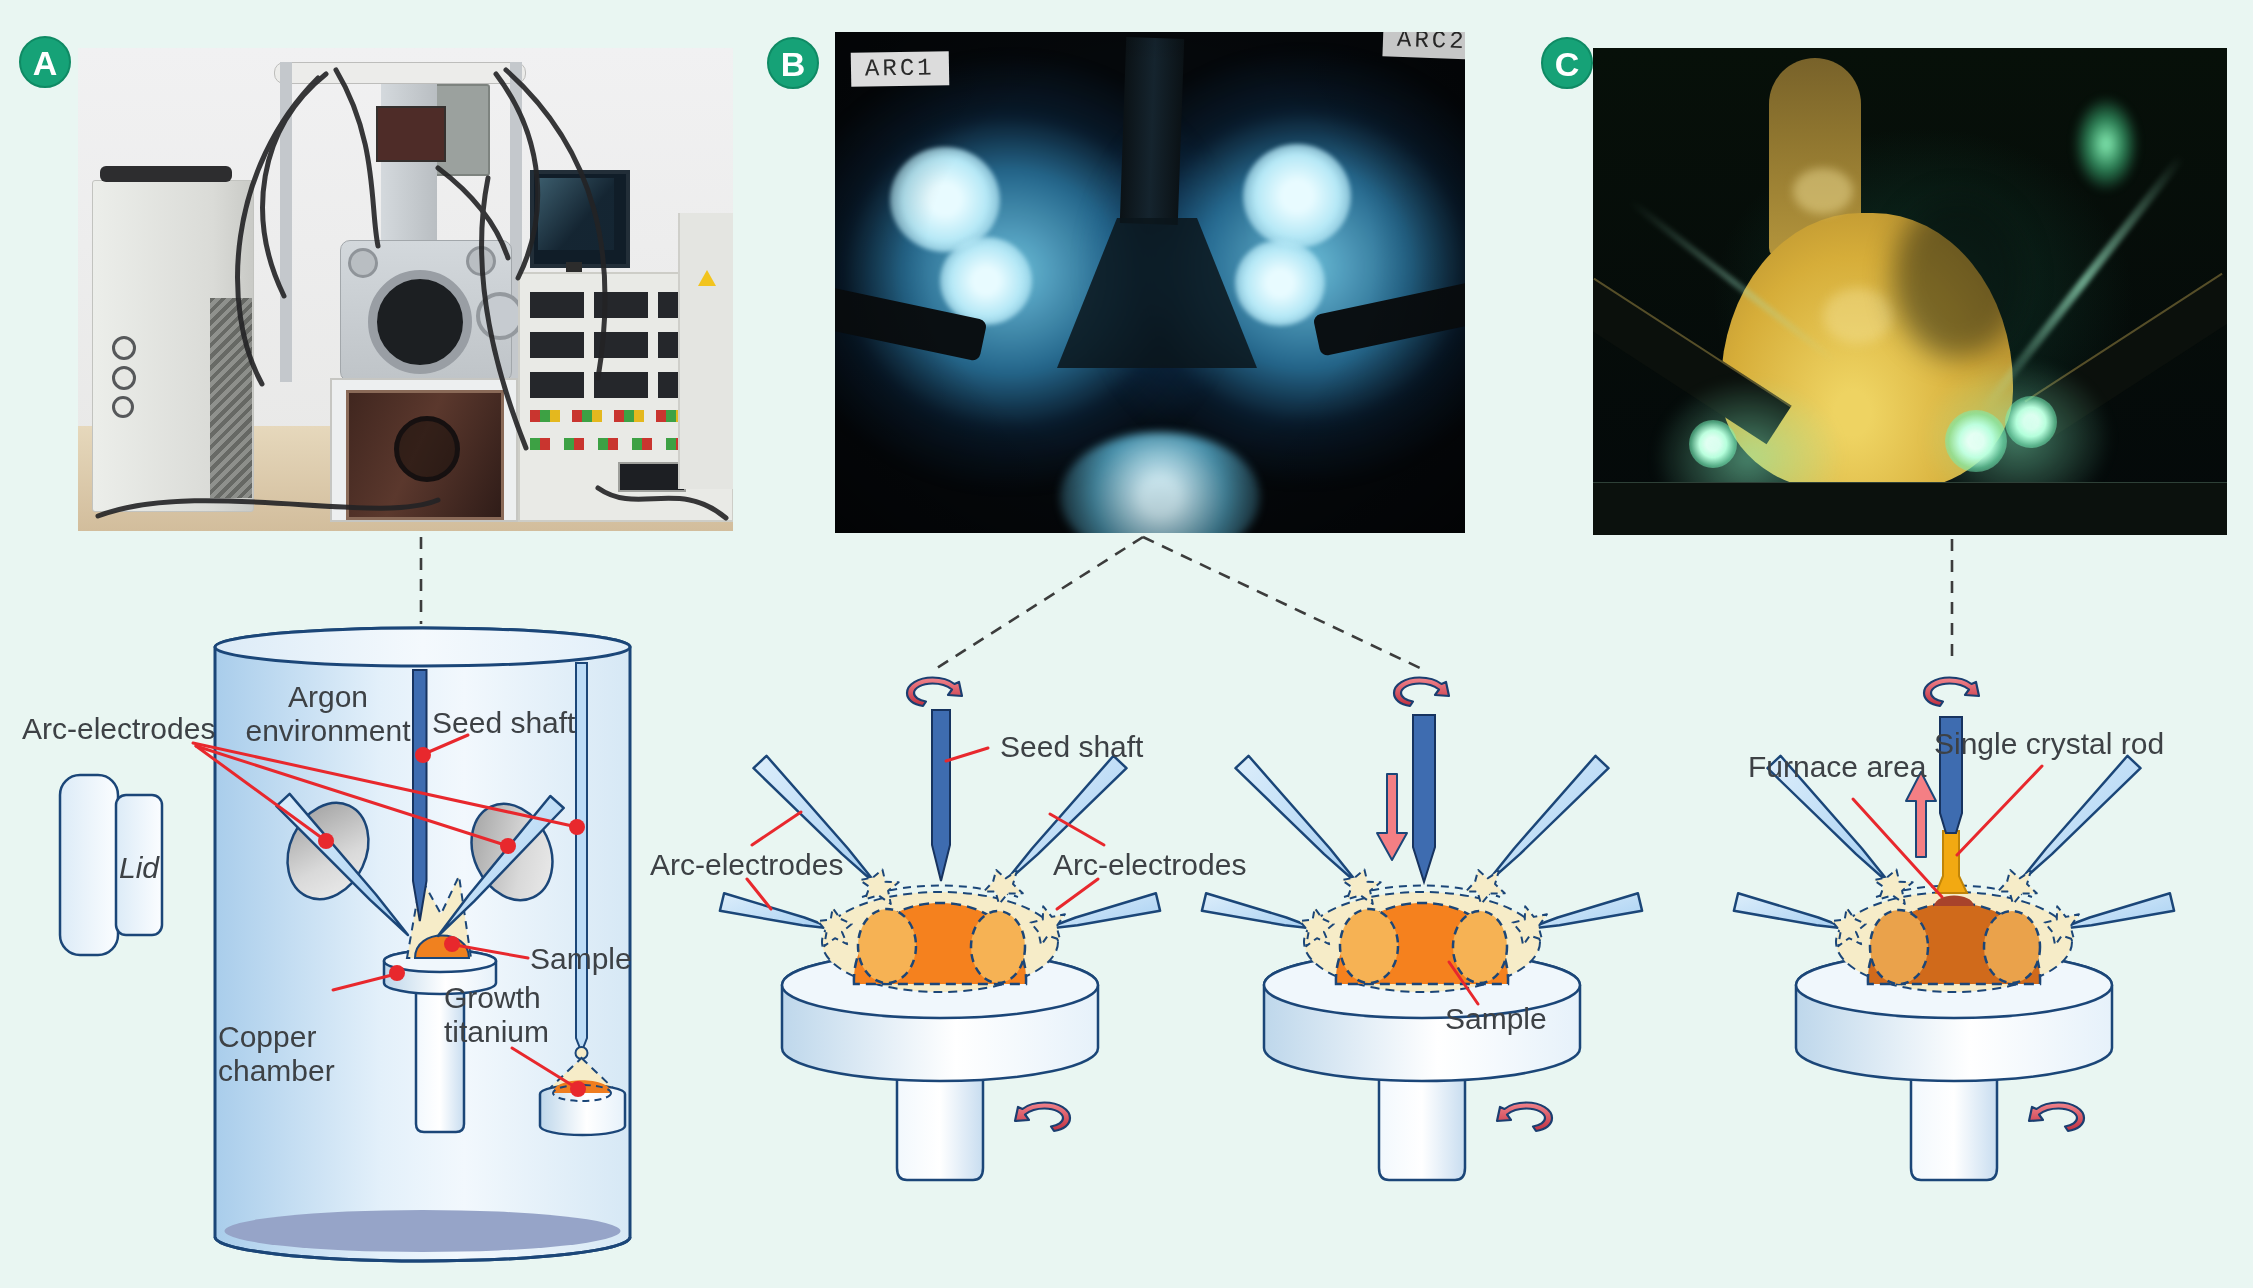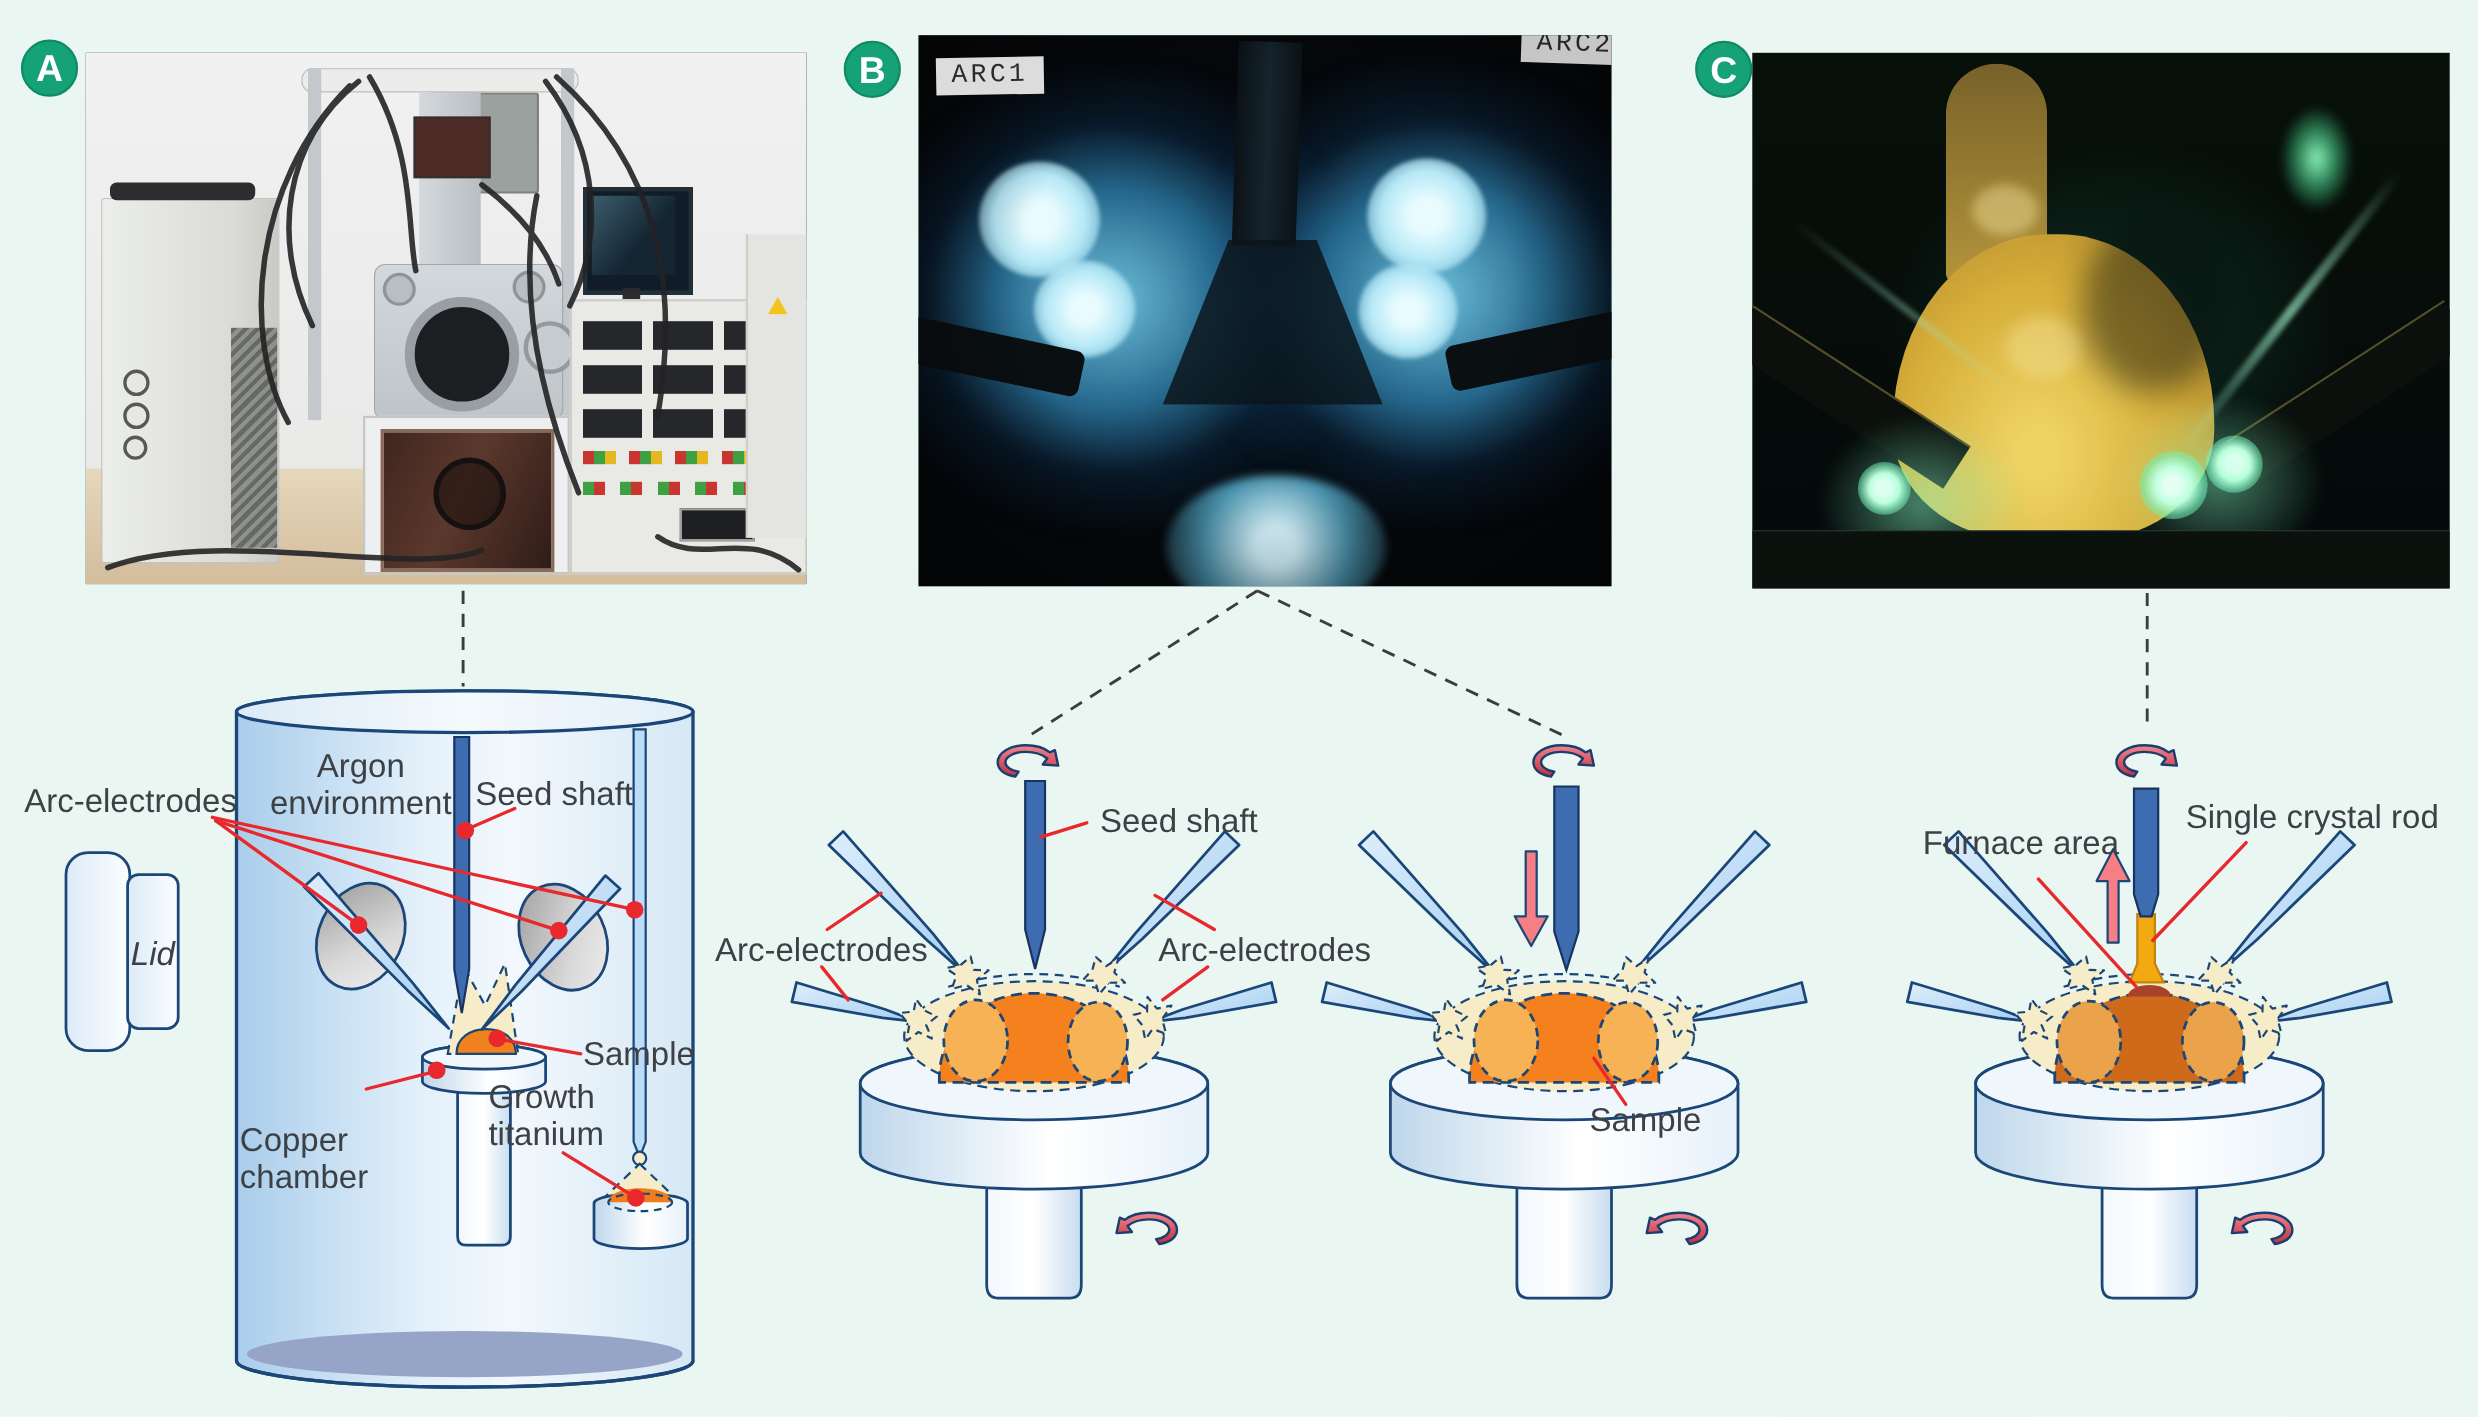--- a/index.html
+++ b/index.html
@@ -349,15 +349,15 @@
   <div class="lbl" style="left:530px;top:942px;">Sample</div>
   <div class="lbl w" style="left:218px;top:1020px;width:165px;">Copper chamber</div>
   <div class="lbl w" style="left:444px;top:981px;width:150px;">Growth titanium</div>
 
   <div class="lbl" style="left:1000px;top:730px;">Seed shaft</div>
   <div class="lbl" style="left:650px;top:848px;">Arc-electrodes</div>
   <div class="lbl" style="left:1053px;top:848px;">Arc-electrodes</div>
   <div class="lbl" style="left:1445px;top:1002px;">Sample</div>
 
   <div class="lbl" style="left:1748px;top:750px;">Furnace area</div>
-  <div class="lbl" style="left:1987px;top:727px;">Single crystal rod</div>
+  <div class="lbl" style="left:1934px;top:727px;">Single crystal rod</div>
 
 </div>
 
 </body></html>

